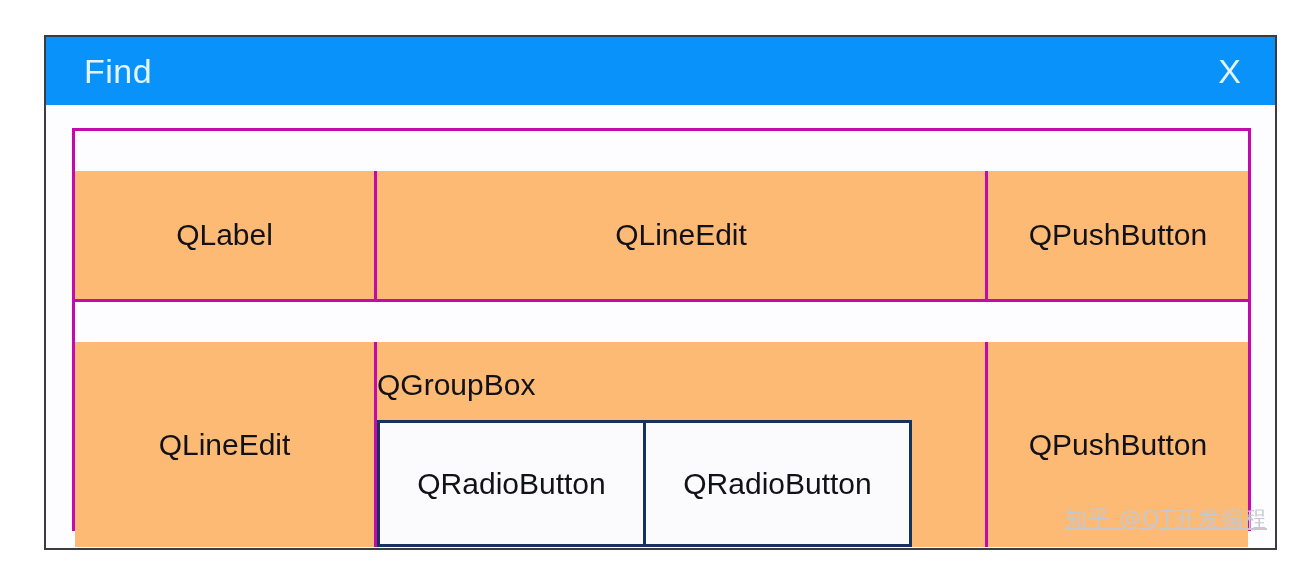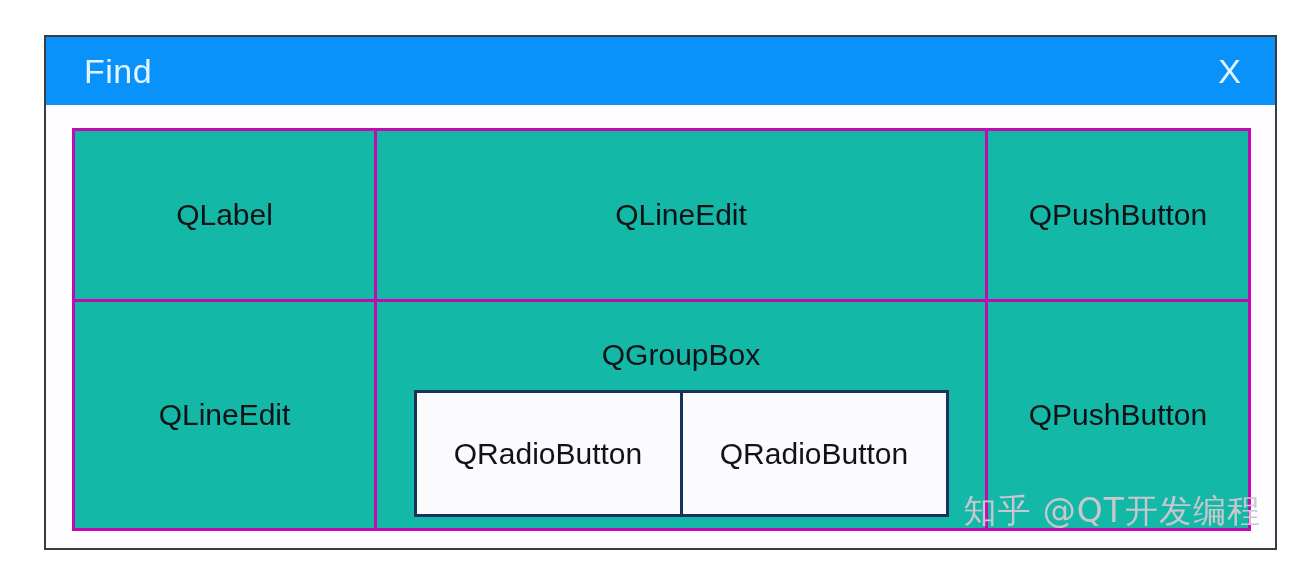--- a/index.html
+++ b/index.html
@@ -66,43 +66,44 @@
     width: 1179px;
     height: 403px;
     box-sizing: border-box;
     border: 3px solid #c20aae;
     display: grid;
     grid-template-columns: 302px 611px 1fr;
     grid-template-rows: 171px 1fr;
   }
 
   .grid-cell {
-    background: #14b8a6;
+    background: #fdba74;
     box-sizing: border-box;
     display: flex;
     align-items: center;
     justify-content: center;
     position: relative;
     font-size: 30px;
     color: #111118;
+    margin-top: 40px;
   }
   .cell-b-right { border-right: 3px solid #c20aae; }
   .cell-b-bottom { border-bottom: 3px solid #c20aae; }
 
   .cell-label {
     user-select: none;
     white-space: nowrap;
   }
 
   
   #cell-groupbox {
     flex-direction: column;
-    align-items: center;
+    align-items: flex-start;
     justify-content: flex-start;
-    padding-top: 36px;
+    padding-top: 26px;
   }
   #groupbox-title {
     font-size: 30px;
     color: #111118;
     user-select: none;
     margin-bottom: 18px;
   }
   #radio-group {
     width: 535px;
     height: 127px;
@@ -122,28 +123,29 @@
     user-select: none;
     white-space: nowrap;
   }
   .radio-item + .radio-item {
     border-left: 3px solid #17335c;
   }
 
   
   #watermark {
     position: absolute;
-    right: 14px;
+    right: 8px;
     bottom: 14px;
-    font-size: 33px;
+    font-size: 22px;
     color: #c7c7cf;
     font-family: "DejaVu Sans", sans-serif;
     user-select: none;
     white-space: nowrap;
     letter-spacing: 1px;
+    text-decoration: underline;
   }
 </style>
 </head>
 <body>
 
 <div id="window-frame">
 
   <div id="title-bar">
     <span id="title-text">Find</span>
     <span id="close-button">X</span>

